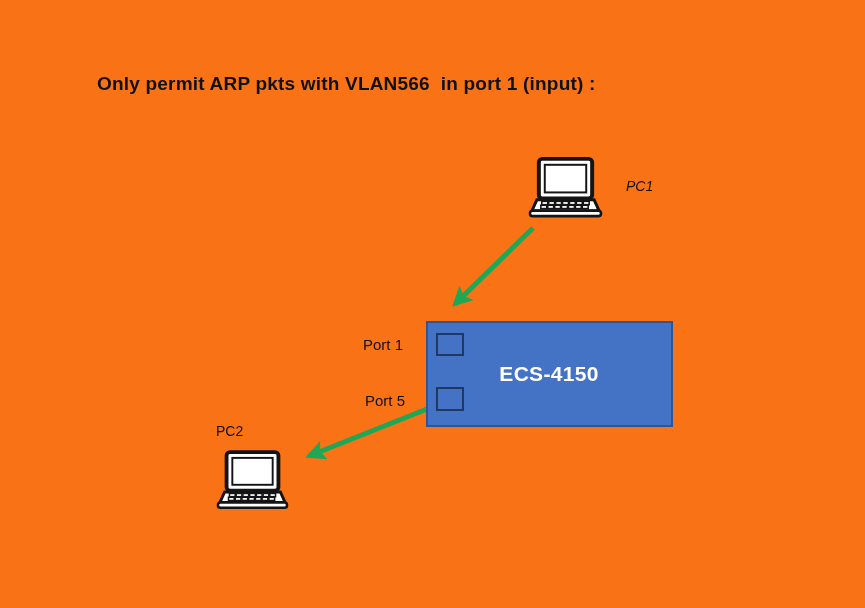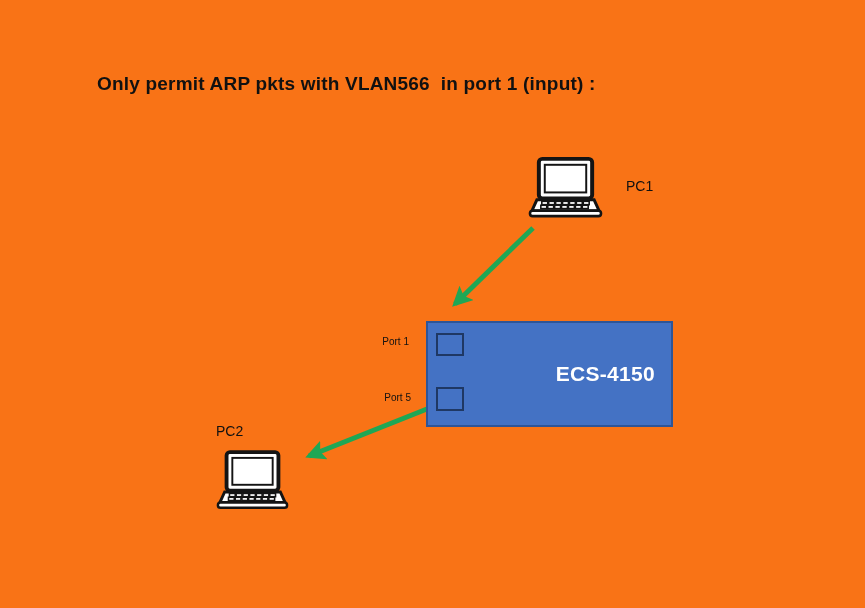--- a/index.html
+++ b/index.html
@@ -49,56 +49,56 @@
   .laptop {
     position: absolute;
   }
   .laptop svg { display: block; }
 
   .device-label {
     position: absolute;
     font-size: 14px;
     color: var(--text-color);
   }
-  .pc1-label { left: 626px; top: 178px; }
+  .pc1-label { left: 626px; top: 178px; font-style: italic; }
   .pc2-label { left: 216px; top: 423px; width: 73px; text-align: left; }
 
   .switch-box {
     position: absolute;
     left: 426px;
     top: 321px;
     width: 247px;
     height: 106px;
     background: var(--switch-fill);
     border: 2px solid var(--switch-border);
   }
   .switch-name {
     position: absolute;
-    left: 0; right: 16px;
+    left: 0; right: 1px;
     top: 50%;
     transform: translateY(-50%);
-    text-align: right;
+    text-align: center;
     color: var(--switch-text);
     font-size: 21px;
     font-weight: 600;
     letter-spacing: 0.3px;
   }
   .port-square {
     position: absolute;
     background: var(--switch-fill);
     border: 2px solid var(--port-border);
   }
   .port1-square { left: 8px;  top: 10px; width: 28px; height: 23px; }
   .port2-square { left: 8px;  top: 64px; width: 28px; height: 24px; }
 
   .port-label {
     position: absolute;
     width: 52px;
-    text-align: right;
-    font-size: 10px;
+    text-align: center;
+    font-size: 15px;
     color: var(--text-color);
   }
   .port1-label { left: 357px; top: 336px; }
   .port2-label { left: 359px; top: 392px; }
 </style>
 </head>
 <body>
 
 <div class="canvas">
 

